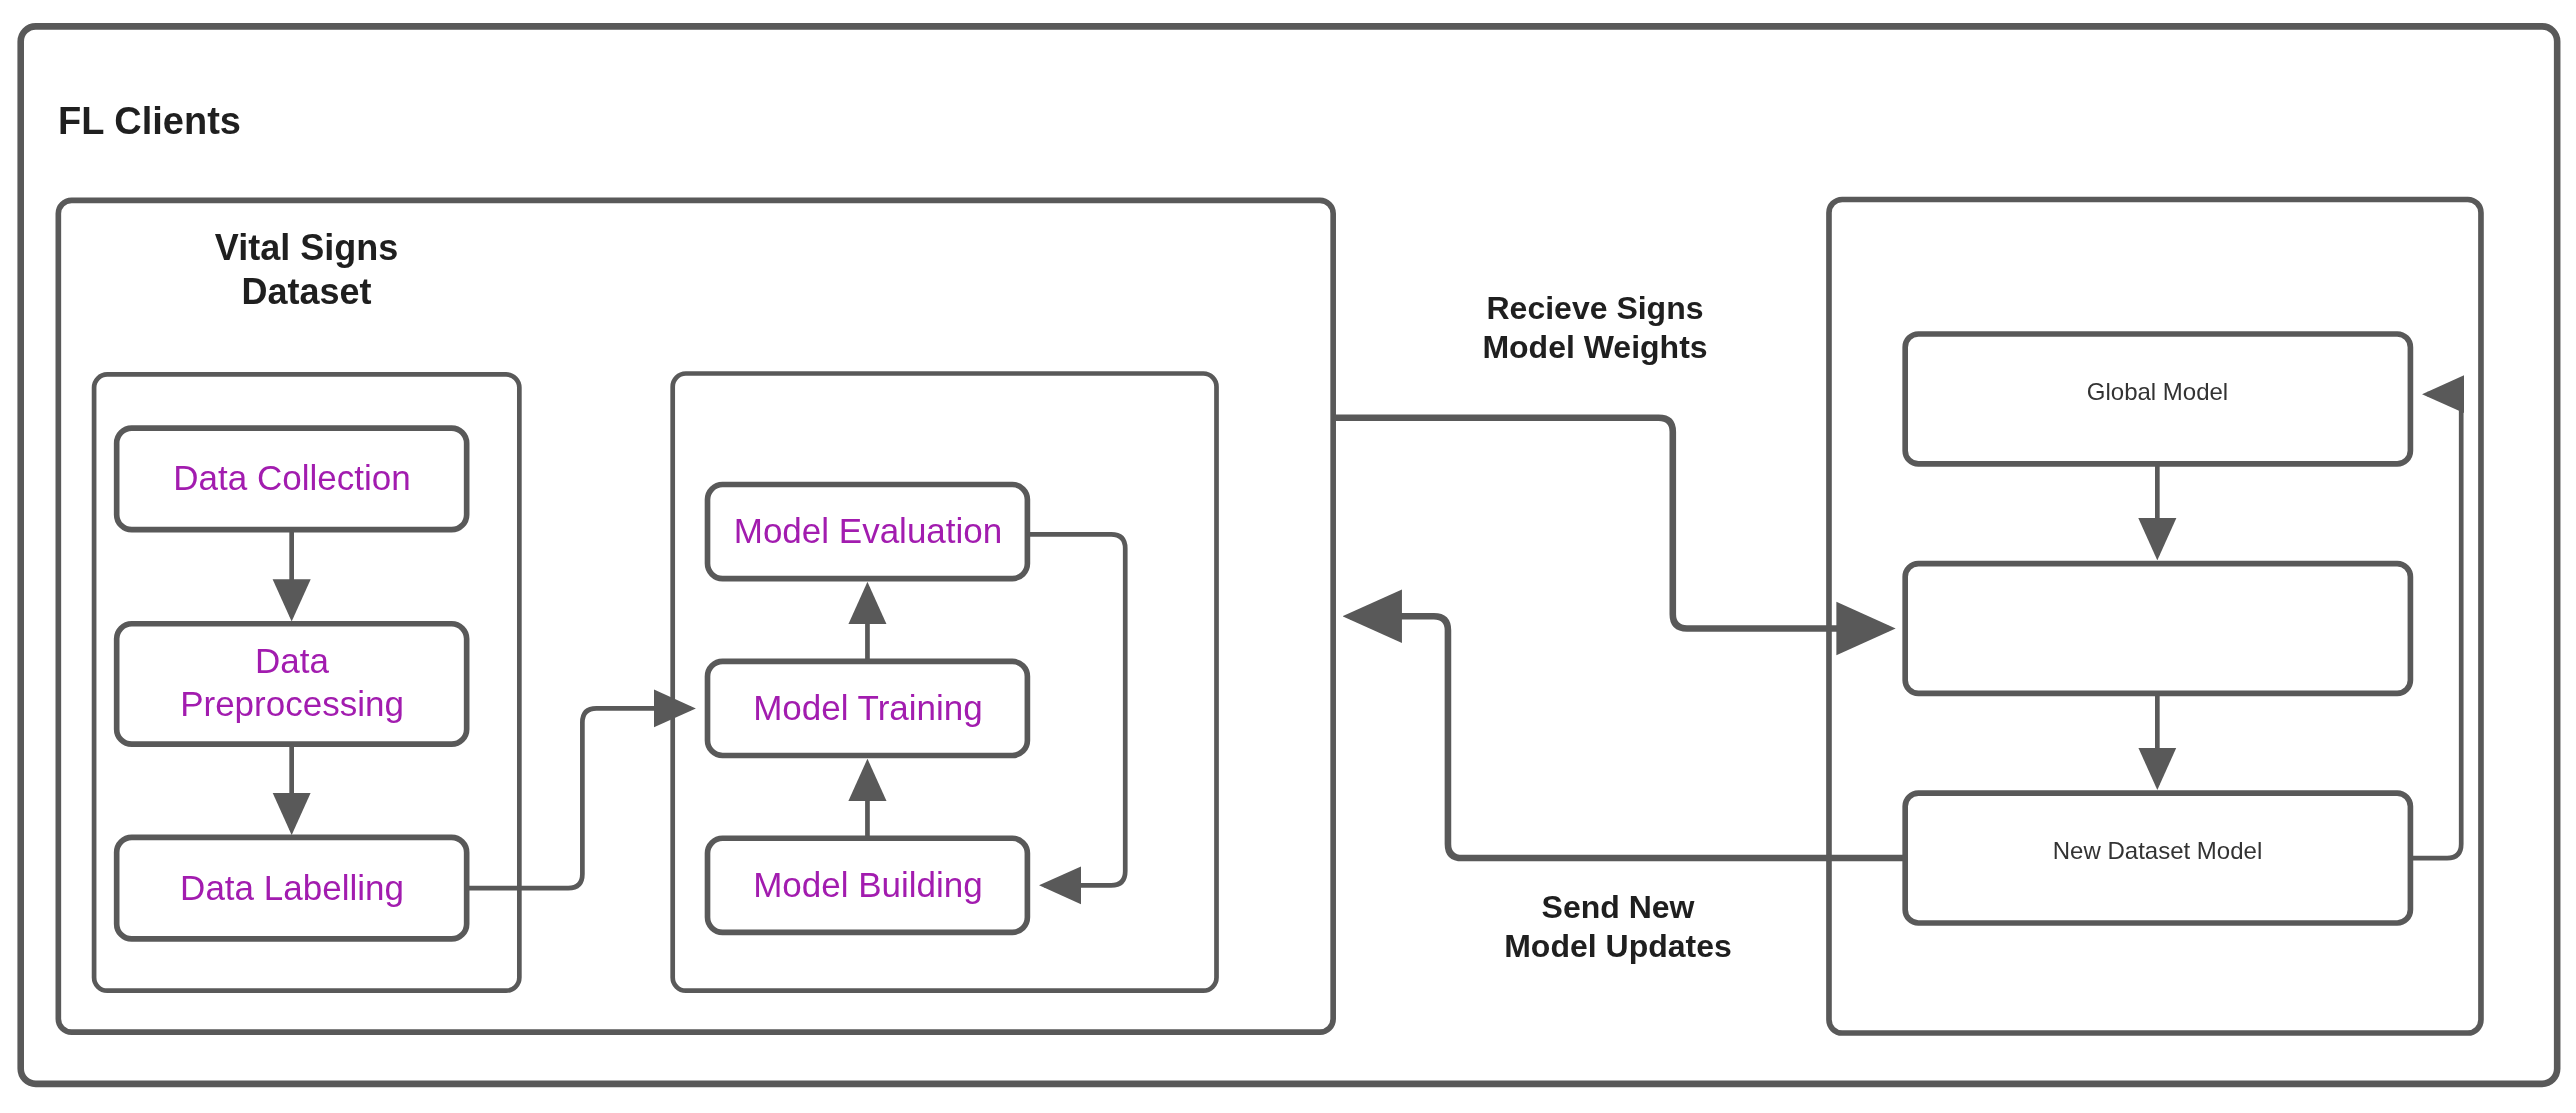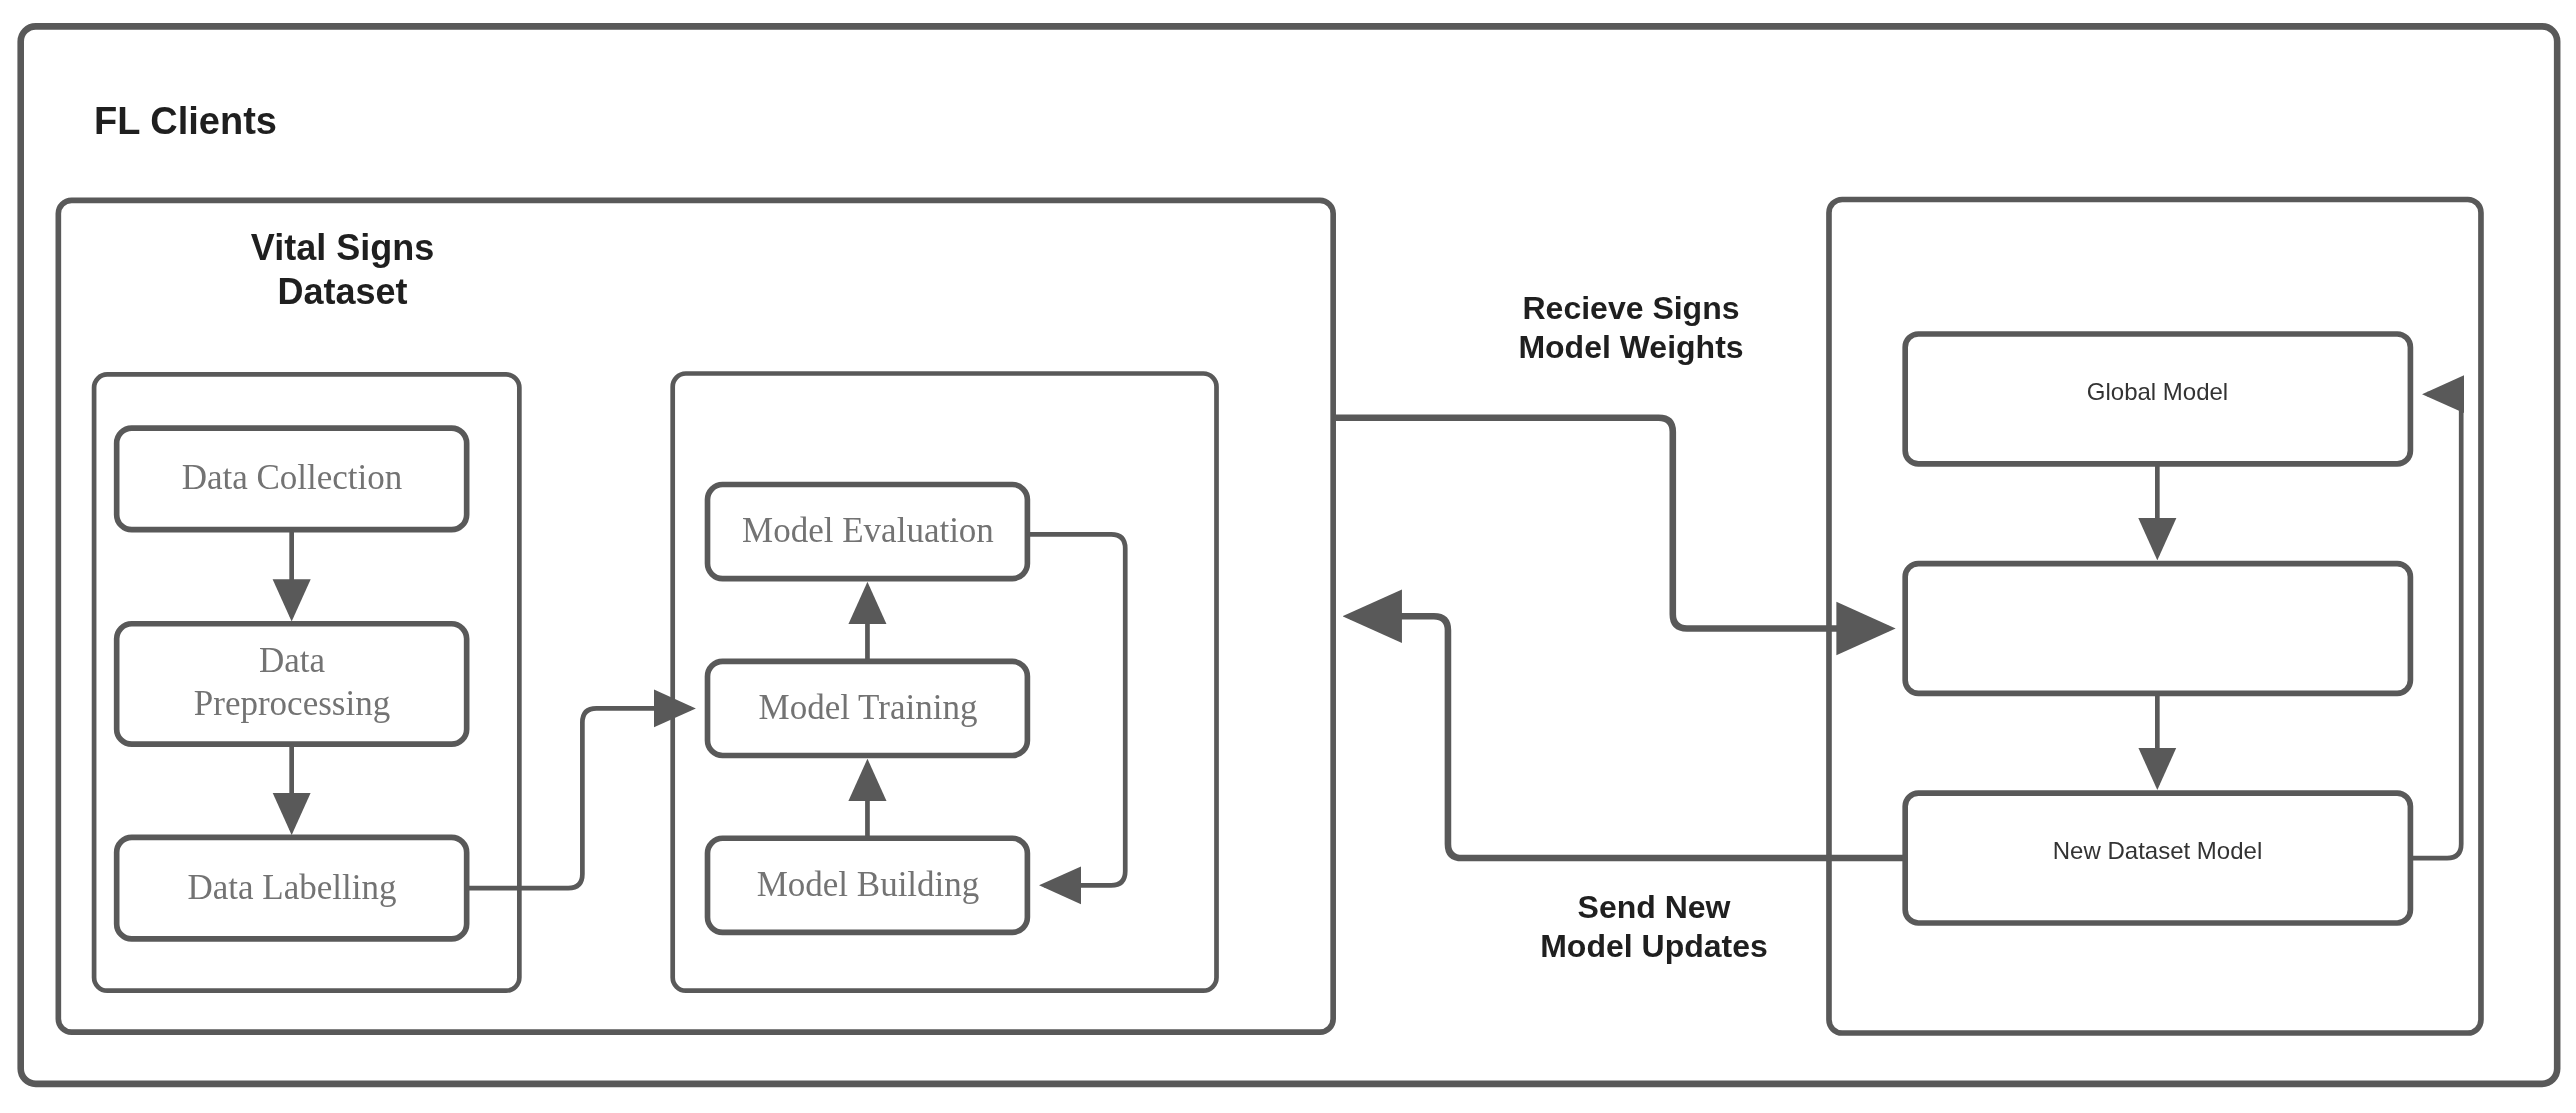--- a/index.html
+++ b/index.html
@@ -28,27 +28,26 @@
     color: #1f1f1f;
     text-align: center;
     line-height: 1.22;
     white-space: pre-line;
     -webkit-font-smoothing: antialiased;
   }
   
   .lbl-bold {
     font-family: "Liberation Sans", sans-serif;
     font-weight: bold;
-    margin-left: 36px;
   }
   
   .lbl-serif {
-    font-family: Liberation Serif, serif;
+    font-family: Liberation Sans, sans-serif;
     font-weight: normal;
-    color: #737373;
+    color: #a21caf;
   }
   
   .lbl-sans {
     font-family: "Liberation Sans", sans-serif;
     font-weight: normal;
     color: #333333;
   }
   .grp-title  { font-size: 38px; }
   .sub-title  { font-size: 36px; }
   .edge-cap   { font-size: 32px; }

